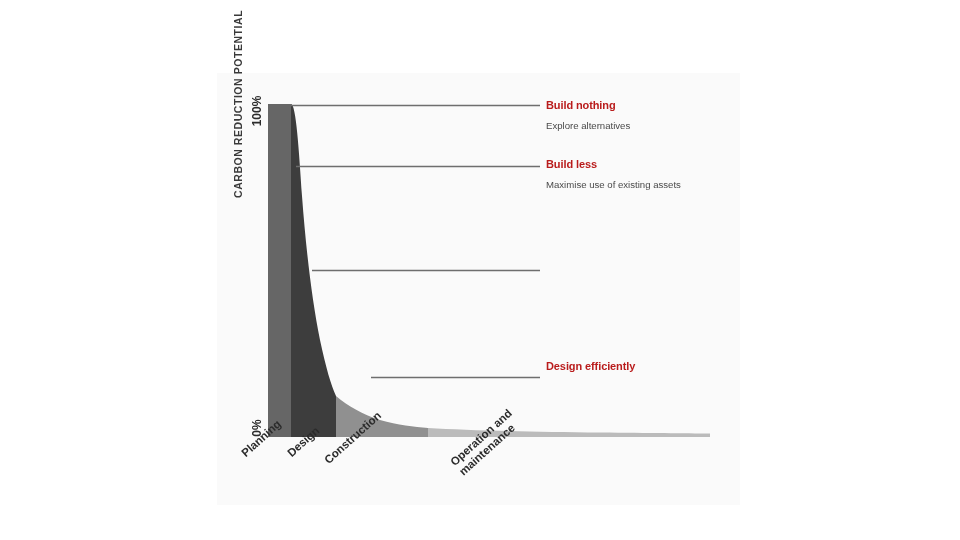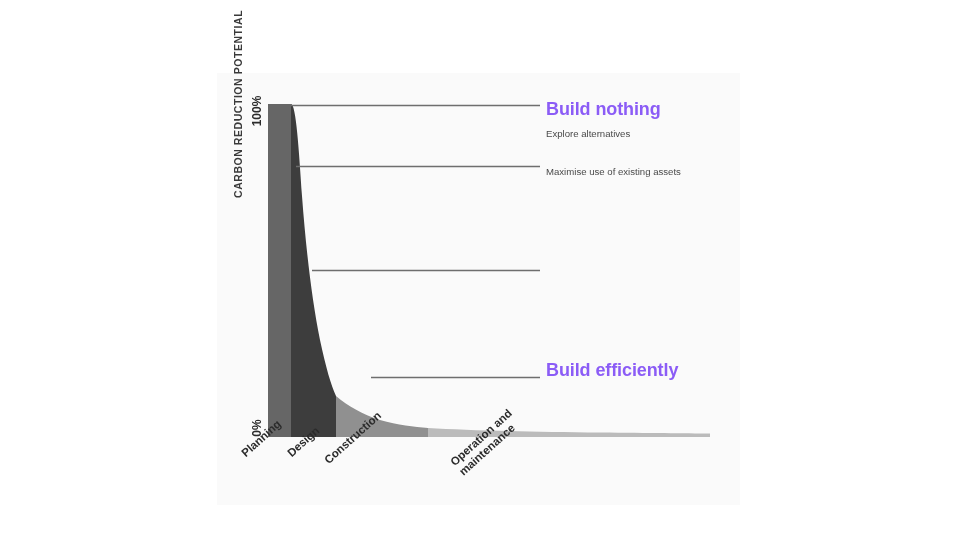--- a/index.html
+++ b/index.html
@@ -81,23 +81,23 @@
     line-height: 1.15;
   }
 
   
   .callout {
     position: absolute;
     left: 546px;
     width: 192px;
   }
   .callout-title {
-    font-size: 18px;
+    font-size: 11px;
     font-weight: bold;
-    color: #8b5cf6;
+    color: #b91c1c;
     line-height: 1.15;
     margin: 0;
     letter-spacing: -0.1px;
   }
   .callout-desc {
     font-size: 9.6px;
     color: #4a4a4a;
     line-height: 1.32;
     margin: 8px 0 0 0;
     white-space: pre-line;
@@ -158,23 +158,24 @@
 
   <div class="x-label" style="left:448px; top:459px;">Operation and
 maintenance</div>
 
   <div class="callout" style="top:99px;">
     <p class="callout-title">Build nothing</p>
     <p class="callout-desc">Explore alternatives</p>
   </div>
 
   <div class="callout" style="top:158px;">
+    <p class="callout-title">Build less</p>
     <p class="callout-desc">Maximise use of existing assets</p>
   </div>
 
   <div class="callout" style="top:257px;">
   </div>
 
   <div class="callout" style="top:360px;">
-    <p class="callout-title">Build efficiently</p>
+    <p class="callout-title">Design efficiently</p>
   </div>
 
 </div>
 
 </body></html>

